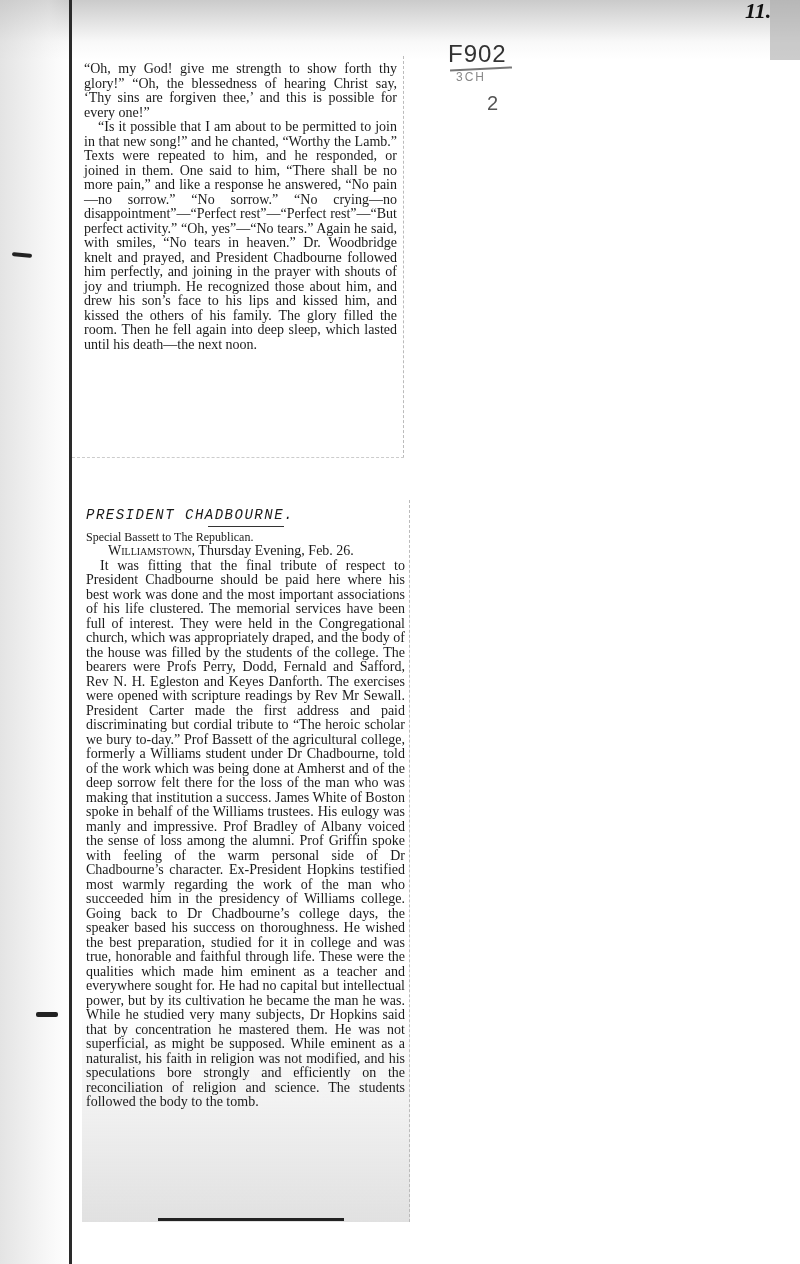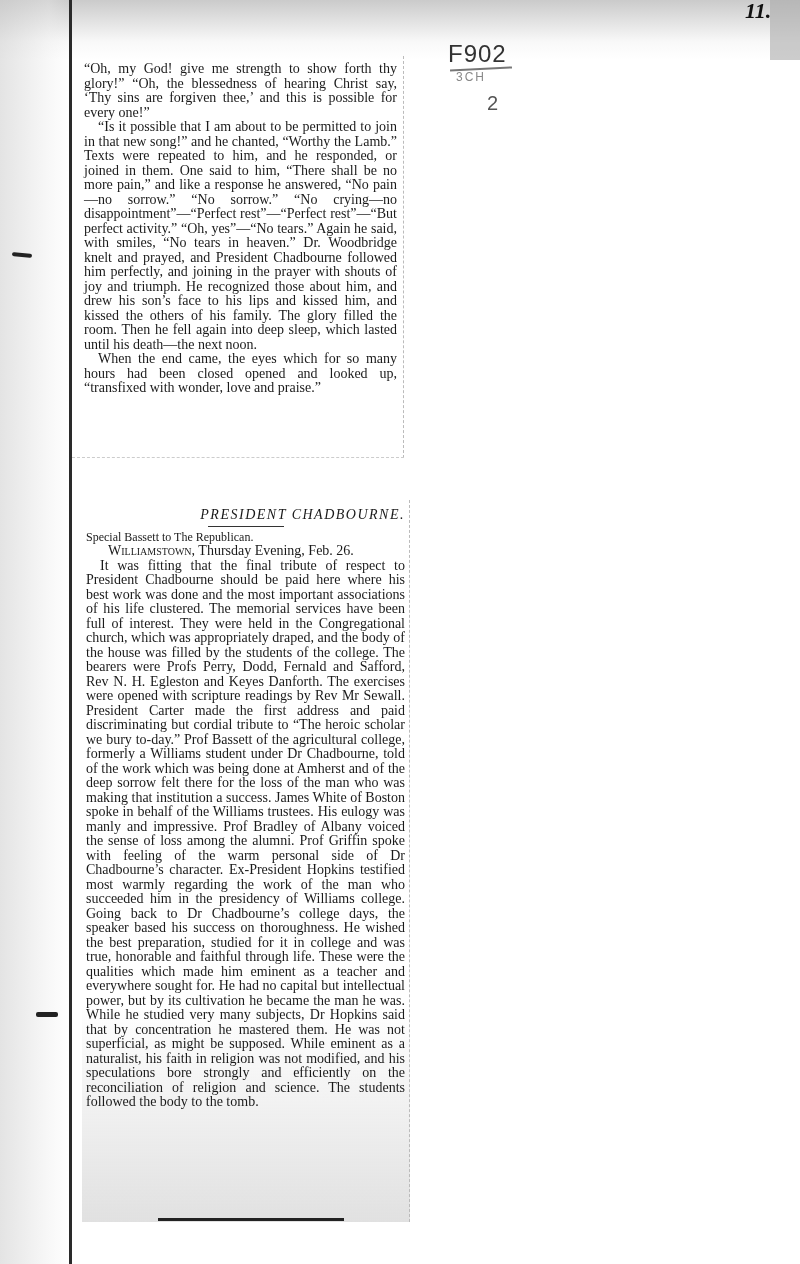--- a/index.html
+++ b/index.html
@@ -85,25 +85,26 @@
       border-right: 1px dashed #bbb;
       background: linear-gradient(to bottom, rgba(255,255,255,0) 70%, rgba(200,200,200,0.55) 100%);
     }
     .clip p {
       margin: 0;
       text-indent: 14px;
       hyphens: auto;
     }
     .clip p.first { text-indent: 0; }
     .headline {
-      text-align: right;
+      text-align: left;
       font-style: italic;
       font-size: 14px;
       letter-spacing: 1.5px;
       margin: 0 0 3px 0;
+      font-family: Liberation Mono, monospace;
     }
     .head-rule {
       width: 76px; height: 1px; background: #333; margin: 0 auto 3px auto;
     }
     .subhead {
       font-weight: bold;
       font-size: 12.5px;
       letter-spacing: 0.3px;
       margin: 0;
       white-space: nowrap;
@@ -139,21 +140,20 @@
 <div class="page-number">11.</div>
 
 <div class="handwritten hw-line1">F902</div>
 <div class="hw-rule"></div>
 <div class="handwritten hw-line2">3CH</div>
 <div class="handwritten hw-line3">2</div>
 
 <div class="clip clip-1">
   <p class="first">“Oh, my God! give me strength to show forth thy glory!” “Oh, the blessedness of hearing Christ say, ‘Thy sins are forgiven thee,’ and this is possible for every one!”</p>
   <p>“Is it possible that I am about to be permitted to join in that new song!” and he chanted, “Worthy the Lamb.” Texts were repeated to him, and he responded, or joined in them. One said to him, “There shall be no more pain,” and like a response he answered, “No pain—no sorrow.” “No sorrow.” “No crying—no disappointment”—“Perfect rest”—“Perfect rest”—“But perfect activity.” “Oh, yes”—“No tears.” Again he said, with smiles, “No tears in heaven.” Dr. Woodbridge knelt and prayed, and President Chadbourne followed him perfectly, and joining in the prayer with shouts of joy and triumph. He recognized those about him, and drew his son’s face to his lips and kissed him, and kissed the others of his family. The glory filled the room. Then he fell again into deep sleep, which lasted until his death—the next noon.</p>
-  <p>When the end came, the eyes which for so many hours had been closed opened and looked up, “transfixed with wonder, love and praise.”</p>
 </div>
 
 <div class="clip clip-2">
   <div class="headline">PRESIDENT CHADBOURNE.</div>
   <div class="head-rule"></div>
   <div class="dispatch">Special Bassett to The Republican.</div>
   <div class="dateline"><span class="smallcaps">Williamstown</span><span>, Thursday Evening, Feb. 26.</span></div>
   <p>It was fitting that the final tribute of respect to President Chadbourne should be paid here where his best work was done and the most important associations of his life clustered. The memorial services have been full of interest. They were held in the Congregational church, which was appropriately draped, and the body of the house was filled by the students of the college. The bearers were Profs Perry, Dodd, Fernald and Safford, Rev N. H. Egleston and Keyes Danforth. The exercises were opened with scripture readings by Rev Mr Sewall. President Carter made the first address and paid discriminating but cordial tribute to “The heroic scholar we bury to-day.” Prof Bassett of the agricultural college, formerly a Williams student under Dr Chadbourne, told of the work which was being done at Amherst and of the deep sorrow felt there for the loss of the man who was making that institution a success. James White of Boston spoke in behalf of the Williams trustees. His eulogy was manly and impressive. Prof Bradley of Albany voiced the sense of loss among the alumni. Prof Griffin spoke with feeling of the warm personal side of Dr Chadbourne’s character. Ex-President Hopkins testified most warmly regarding the work of the man who succeeded him in the presidency of Williams college. Going back to Dr Chadbourne’s college days, the speaker based his success on thoroughness. He wished the best preparation, studied for it in college and was true, honorable and faithful through life. These were the qualities which made him eminent as a teacher and everywhere sought for. He had no capital but intellectual power, but by its cultivation he became the man he was. While he studied very many subjects, Dr Hopkins said that by concentration he mastered them. He was not superficial, as might be supposed. While eminent as a naturalist, his faith in religion was not modified, and his speculations bore strongly and efficiently on the reconciliation of religion and science. The students followed the body to the tomb.</p>
 </div>
 

